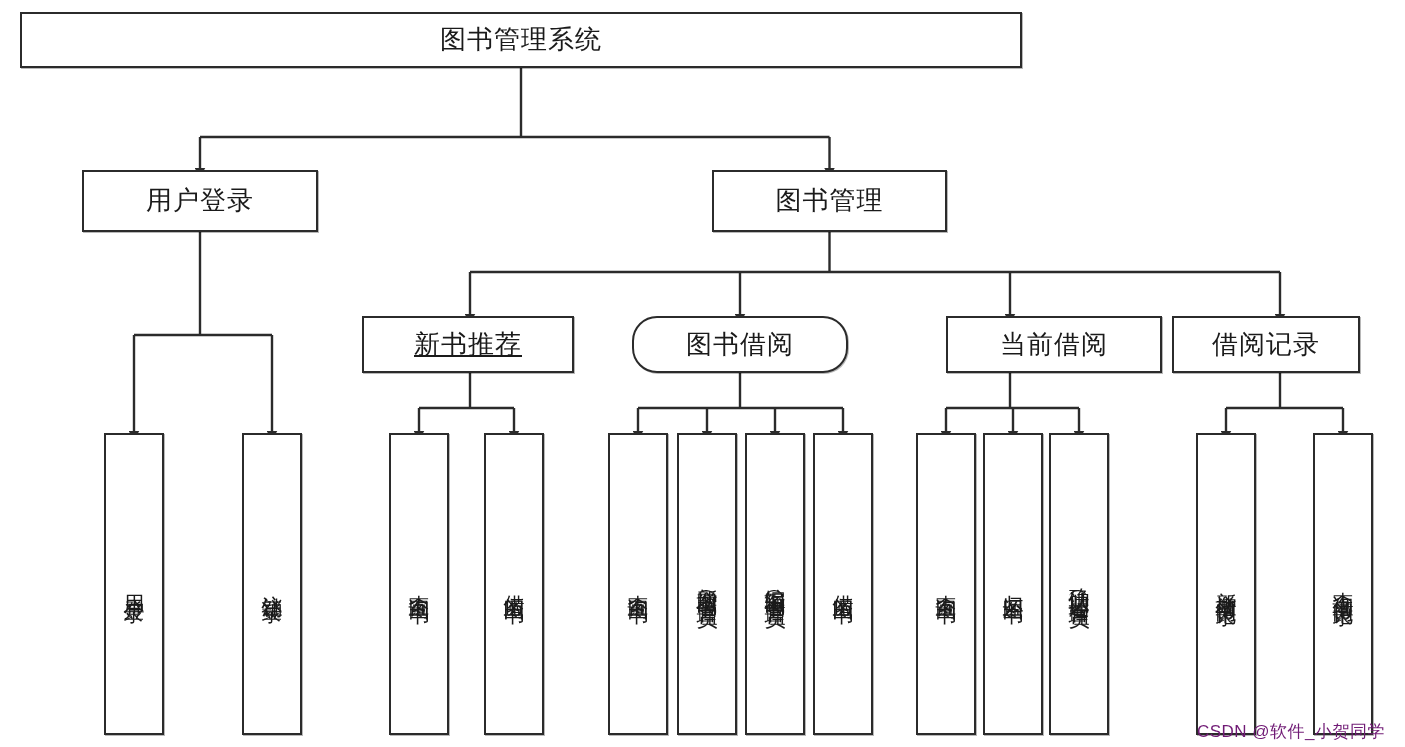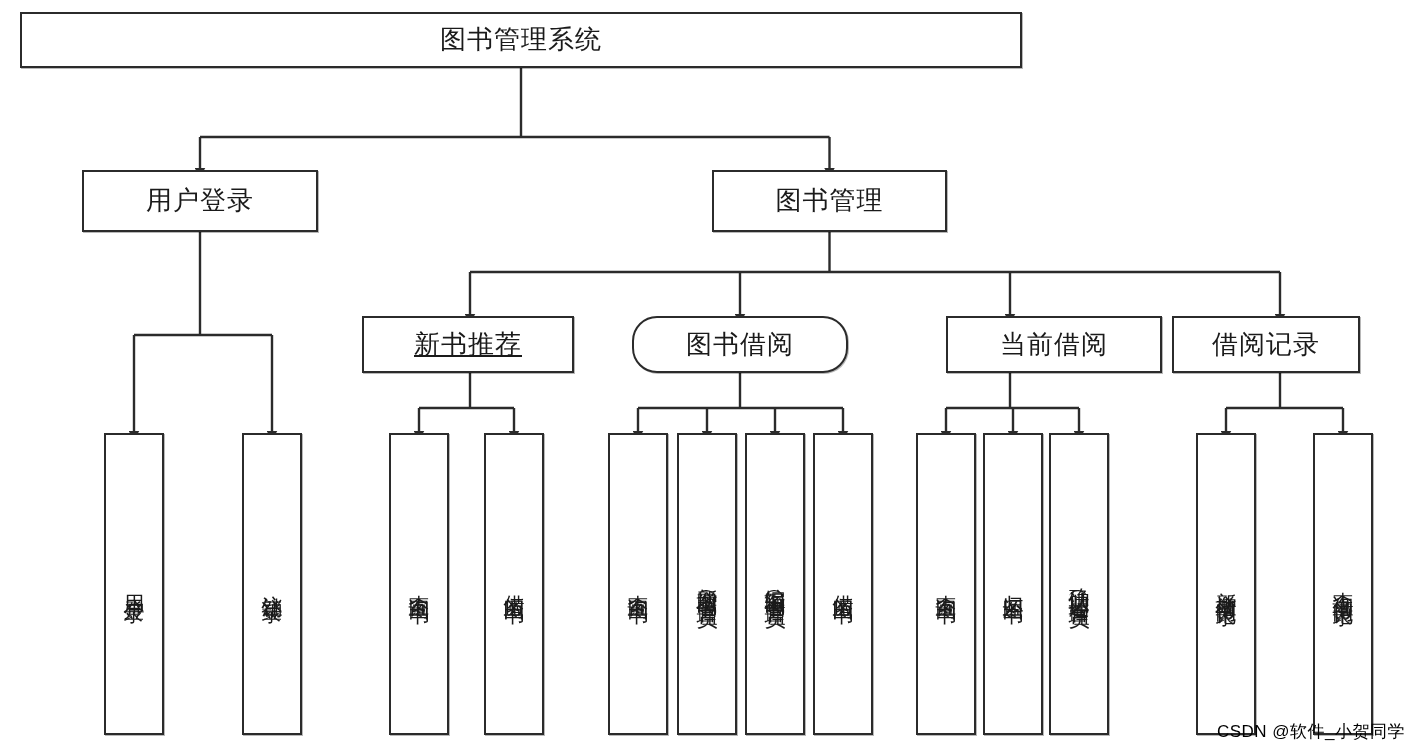--- a/index.html
+++ b/index.html
@@ -53,24 +53,24 @@
     justify-content: center;
     white-space: nowrap;
   }
   .node.v .vtext {
     writing-mode: vertical-rl;
     text-orientation: upright;
     display: block;
   }
   .watermark {
     position: absolute;
-    right: 0;
+    right: 20px;
     bottom: 4px;
     font-size: 17px;
-    color: #000000;
+    color: #701a75;
     letter-spacing: 0.5px;
     white-space: nowrap;
     font-family: "Liberation Sans", "DejaVu Sans", sans-serif;
   }
 </style>
 </head>
 <body>
 
 <div id="canvas">
 

